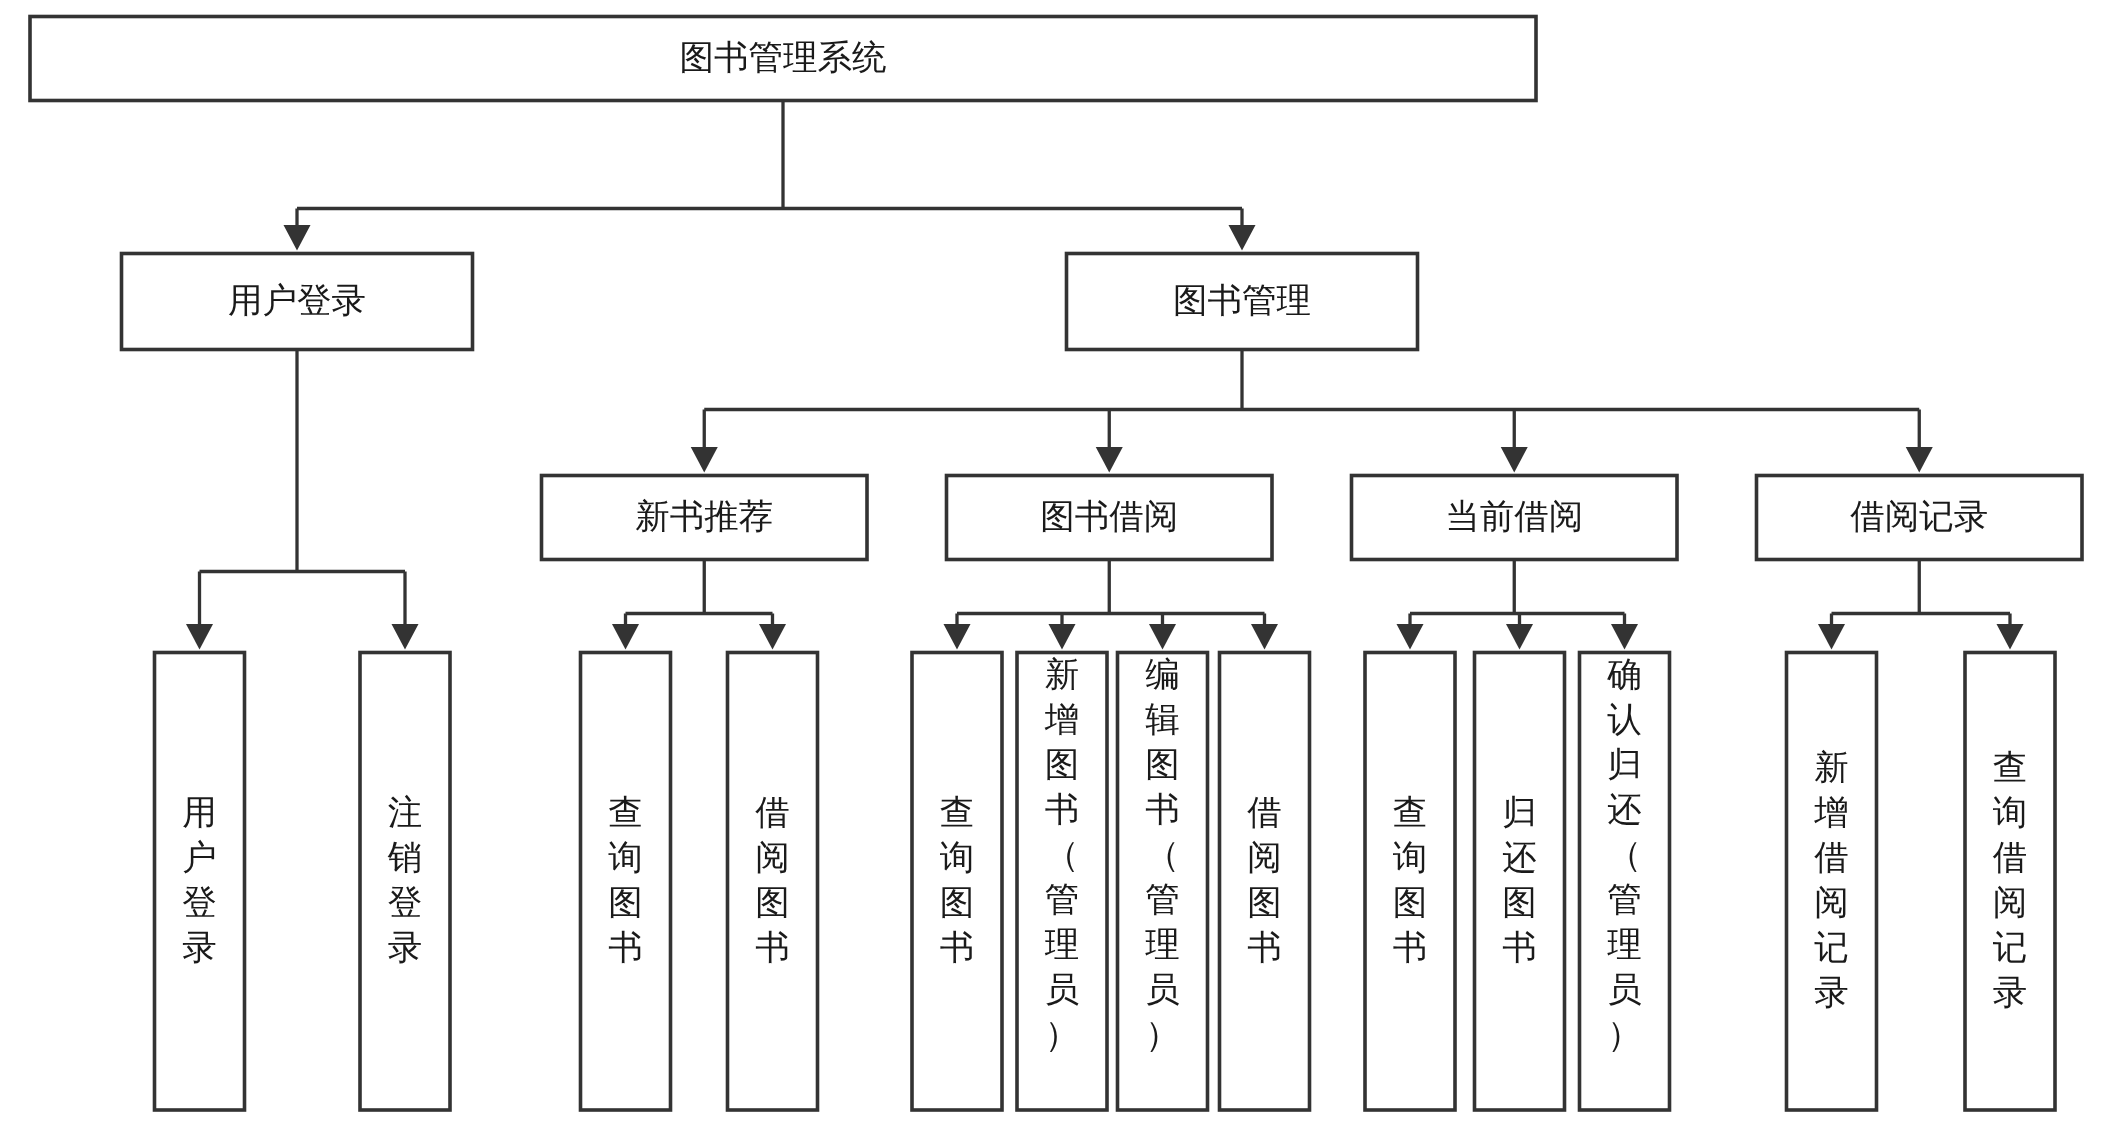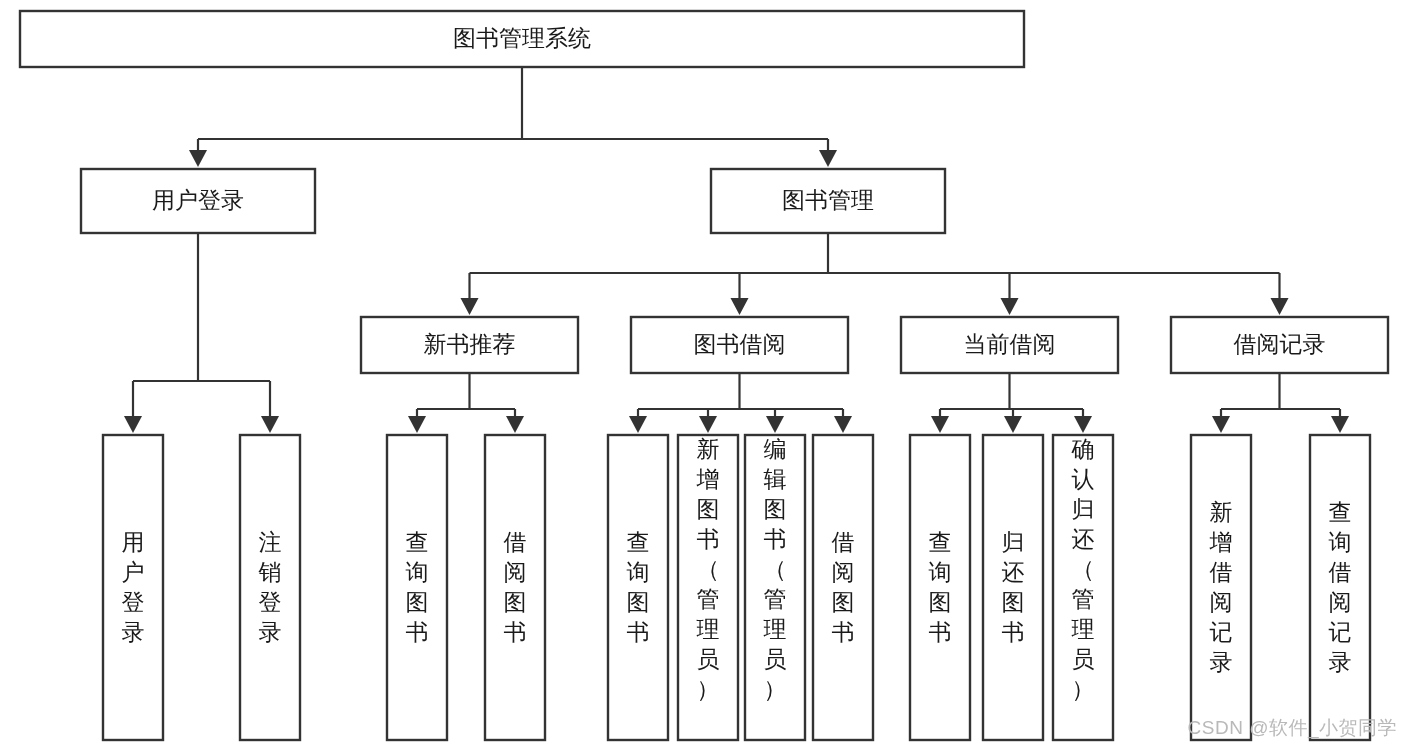--- a/index.html
+++ b/index.html
@@ -278,14 +278,13 @@
           <text x="1340" y="549.5" class="leaf-label-v">询</text>
           <text x="1340" y="579.5" class="leaf-label-v">借</text>
           <text x="1340" y="609.5" class="leaf-label-v">阅</text>
           <text x="1340" y="639.5" class="leaf-label-v">记</text>
           <text x="1340" y="669.5" class="leaf-label-v">录</text>
           <title>查询借阅记录</title>
         </g>
       </g>
   </svg>
 
-  <div class="watermark-text">CSDN @软件_小贺同学</div>
 </div>
 
 </body></html>

